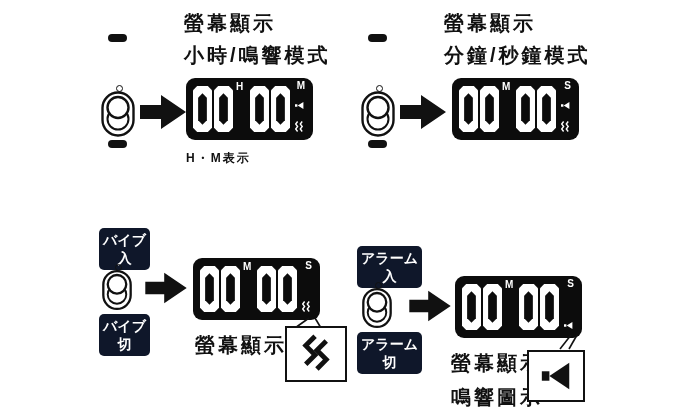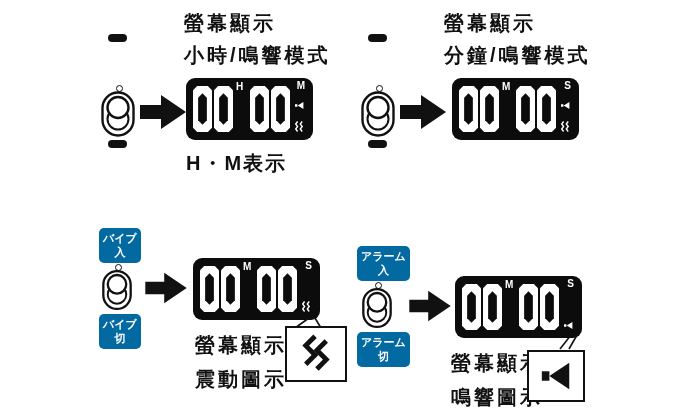--- a/index.html
+++ b/index.html
@@ -18,22 +18,22 @@
   .vlabel{
     position:absolute;background:#111;color:#fff;border-radius:5px;
     writing-mode:vertical-rl;text-orientation:upright;
     font-size:13px;font-weight:700;line-height:1;padding:4px 3px;
   }
   #q1 .vl-top,#q2 .vl-top{left:8px;top:30px;}
   #q1 .vl-bottom,#q2 .vl-bottom{left:8px;top:136px;}
 
   
   .blabel{
-    position:absolute;background:#0369a1;color:#fff;border-radius:5px;
-    font-size:11px;font-weight:700;line-height:1.3;text-align:center;
+    position:absolute;background:#0f172a;color:#fff;border-radius:5px;
+    font-size:14px;font-weight:700;line-height:1.3;text-align:center;
     padding:3px 4px;white-space:nowrap;
   }
   .blabel span{display:block;}
   #q3 .bl-top{left:4px;top:6px;}   #q3 .bl-bottom{left:4px;top:92px;}
   #q4 .bl-top{left:2px;top:6px;}   #q4 .bl-bottom{left:2px;top:92px;}
 
   .sw-dot{position:absolute;width:5px;height:5px;border:1.5px solid #111;border-radius:50%;}
   #q1 .sw-dot,#q2 .sw-dot{left:16px;top:81px;}
   #q3 .sw-dot,#q4 .sw-dot{left:20px;top:42px;}
 
@@ -44,21 +44,21 @@
   .arrow{position:absolute;line-height:0;}
   #q1 .arrow,#q2 .arrow{left:40px;top:88px;}
   #q3 .arrow{left:50px;top:48px;}
   #q4 .arrow{left:54px;top:48px;}
 
   .h1,.h2{position:absolute;font-size:20px;font-weight:700;letter-spacing:3px;white-space:nowrap;}
   #q1 .h1,#q2 .h1{left:84px;top:6px;}
   #q1 .h2,#q2 .h2{left:84px;top:38px;}
   #q3 .h1,#q4 .h1{left:100px;top:2px;}
 
-  .caption{position:absolute;font-size:20px;font-weight:600;letter-spacing:2px;white-space:nowrap;}
+  .caption{position:absolute;font-size:12px;font-weight:600;letter-spacing:2px;white-space:nowrap;}
   #q1 .caption{left:86px;top:146px;}
   #q2 .caption{left:90px;top:146px;}
 
   .note{position:absolute;font-size:20px;font-weight:700;letter-spacing:3px;white-space:nowrap;}
   #q3 .note1{left:100px;top:110px;} #q3 .note2{left:100px;top:144px;}
   #q4 .note1{left:96px;top:110px;}  #q4 .note2{left:96px;top:144px;}
 
   
   .lcd{
     position:absolute;width:127px;height:62px;background:#0c0c0c;border-radius:9px;
@@ -153,21 +153,21 @@
       <circle cx="17" cy="16.5" r="10.5" fill="#fff" stroke="#111" stroke-width="2.4"></circle>
     </svg>
   </div>
   <div class="vlabel vl-bottom">時・分</div>
   <div class="arrow">
     <svg width="46" height="40" viewBox="0 0 46 40">
         <polygon points="0,13 21,13 21,3 46,20 21,37 21,27 0,27" fill="#111"></polygon>
       </svg>
   </div>
   <div class="h1">螢幕顯示</div>
-  <div class="h2">分鐘/鳴響模式</div>
+  <div class="h2">分鐘/秒鐘模式</div>
   <div class="lcd">
     <div class="digit"></div>
     <div class="digit"></div>
     <div class="mid">
         <span class="letter">M</span>
       </div>
     <div class="digit"></div>
     <div class="digit"></div>
     <div class="rcol">
       <span class="letter">S</span>
@@ -220,21 +220,20 @@
       <span class="letter">S</span>
       <span class="ic2">
         <svg width="9" height="11" viewBox="0 0 9 11">
             <polyline points="2.6,0.5 0.7,3 2.6,5.5 0.7,8 2.6,10.5" fill="none" stroke="#fff" stroke-width="1.4"></polyline>
             <polyline points="7.2,0.5 5.3,3 7.2,5.5 5.3,8 7.2,10.5" fill="none" stroke="#fff" stroke-width="1.4"></polyline>
           </svg>
       </span>
     </div>
   </div>
   <div class="note note1">螢幕顯示</div>
-  <div class="note note2">震動圖示</div>
   <div class="wedge">
     <svg width="40" height="12" viewBox="0 0 40 12">
         <line x1="20" y1="1" x2="6" y2="11" stroke="#111" stroke-width="1.6"></line>
         <line x1="26" y1="1" x2="32" y2="11" stroke="#111" stroke-width="1.6"></line>
       </svg>
   </div>
   <div class="callout">
     <span>
       <svg width="28" height="40" viewBox="0 0 30 42">
         <polyline points="14,2 4,12 14,22 4,32" fill="none" stroke="#111" stroke-width="5.2"></polyline>

